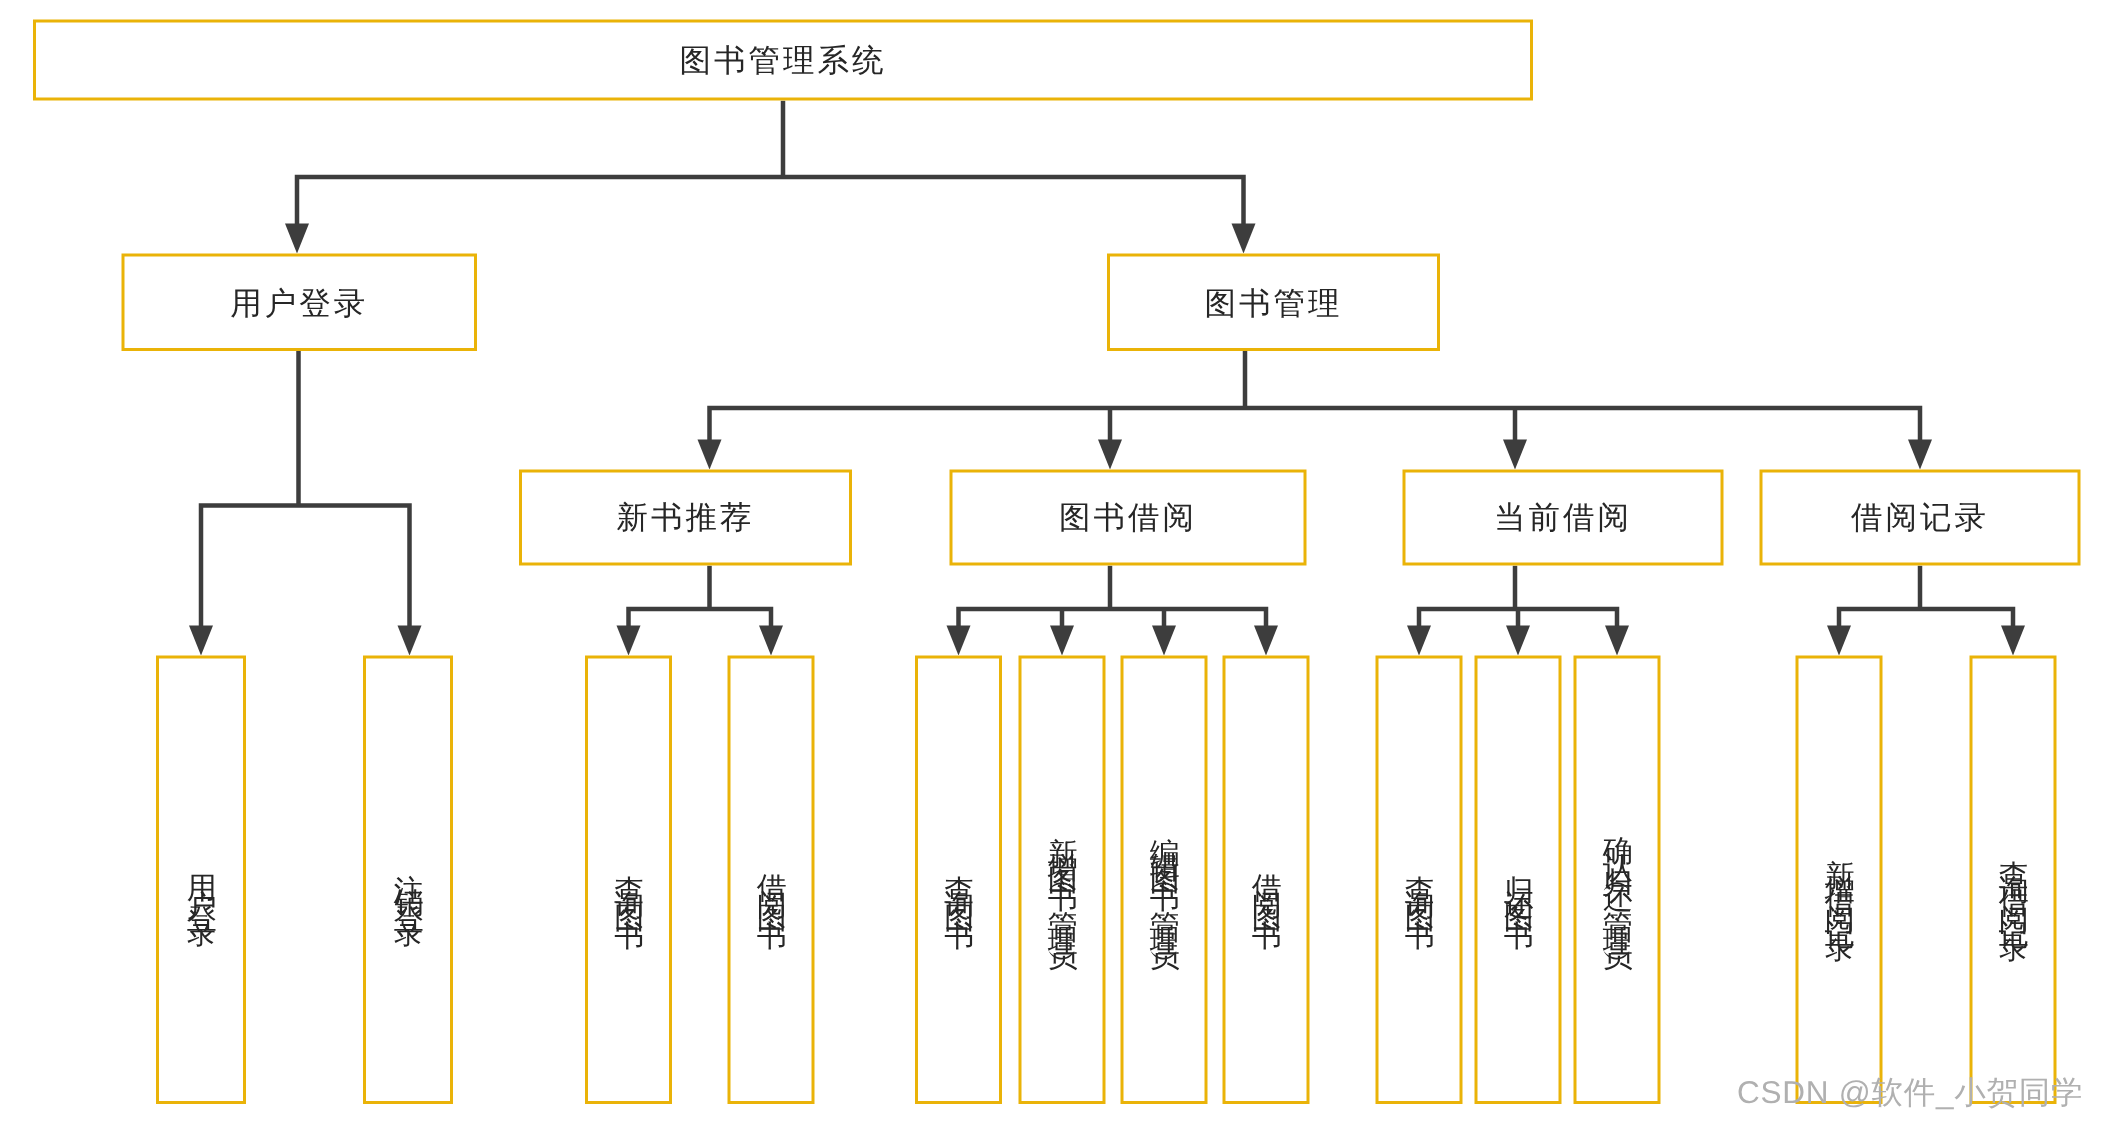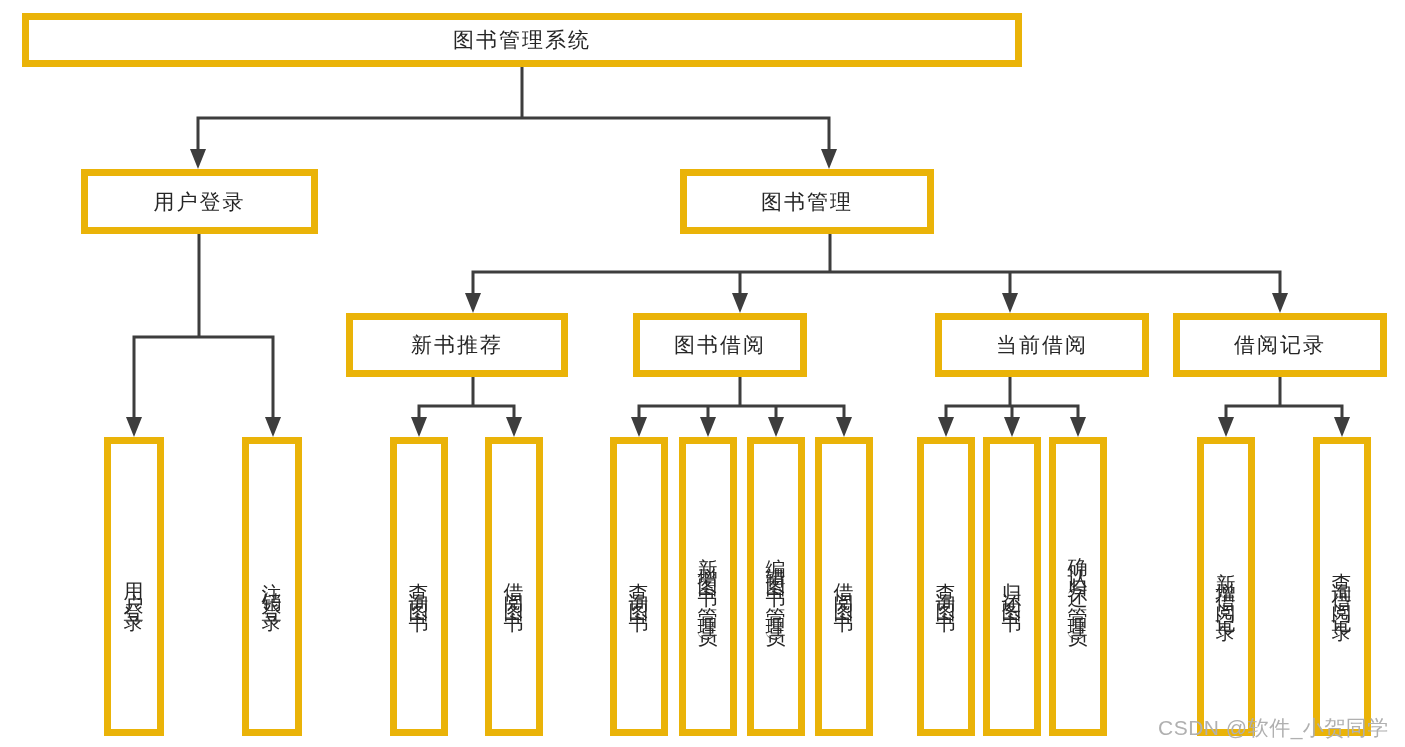--- a/index.html
+++ b/index.html
@@ -7,21 +7,21 @@
     position:relative;
     width:1405px;height:747px;
     background:#ffffff;
     font-family:"Liberation Sans","DejaVu Sans",sans-serif;
     overflow:hidden;
   }
   #wires{position:absolute;left:0;top:0;z-index:1;}
   .box{
     position:absolute;
     background:#ffffff;
-    border:7px solid #eab308;
+    border:2px solid #eab308;
     display:flex;align-items:center;justify-content:center;
     color:#262626;
     z-index:2;
     box-sizing:border-box;
   }
   .hbox{font-size:21px;letter-spacing:2px;white-space:nowrap;}
   .root{left:22px;top:13px;width:1000px;height:54px;}
   .lvl2{top:169px;height:65px;}
   .lvl3{top:313px;height:64px;}
   .leaf{top:437px;height:299px;}
@@ -90,28 +90,28 @@
     </g>
   </svg>
 
   <div class="box hbox root">
     <span>图书管理系统</span>
   </div>
 
   <div class="box hbox lvl2" style="left:81px;width:237px;">
     <span>用户登录</span>
   </div>
-  <div class="box hbox lvl2" style="left:680px;width:254px;">
+  <div class="box hbox lvl2" style="left:738px;width:222px;">
     <span>图书管理</span>
   </div>
 
   <div class="box hbox lvl3" style="left:346px;width:222px;">
     <span>新书推荐</span>
   </div>
-  <div class="box hbox lvl3" style="left:633px;width:174px;">
+  <div class="box hbox lvl3" style="left:633px;width:238px;">
     <span>图书借阅</span>
   </div>
   <div class="box hbox lvl3" style="left:903px;width:214px;margin-left:32px;">
     <span>当前借阅</span>
   </div>
   <div class="box hbox lvl3" style="left:1173px;width:214px;">
     <span>借阅记录</span>
   </div>
 
   <div class="box leaf" style="left:104px;width:60px;">

